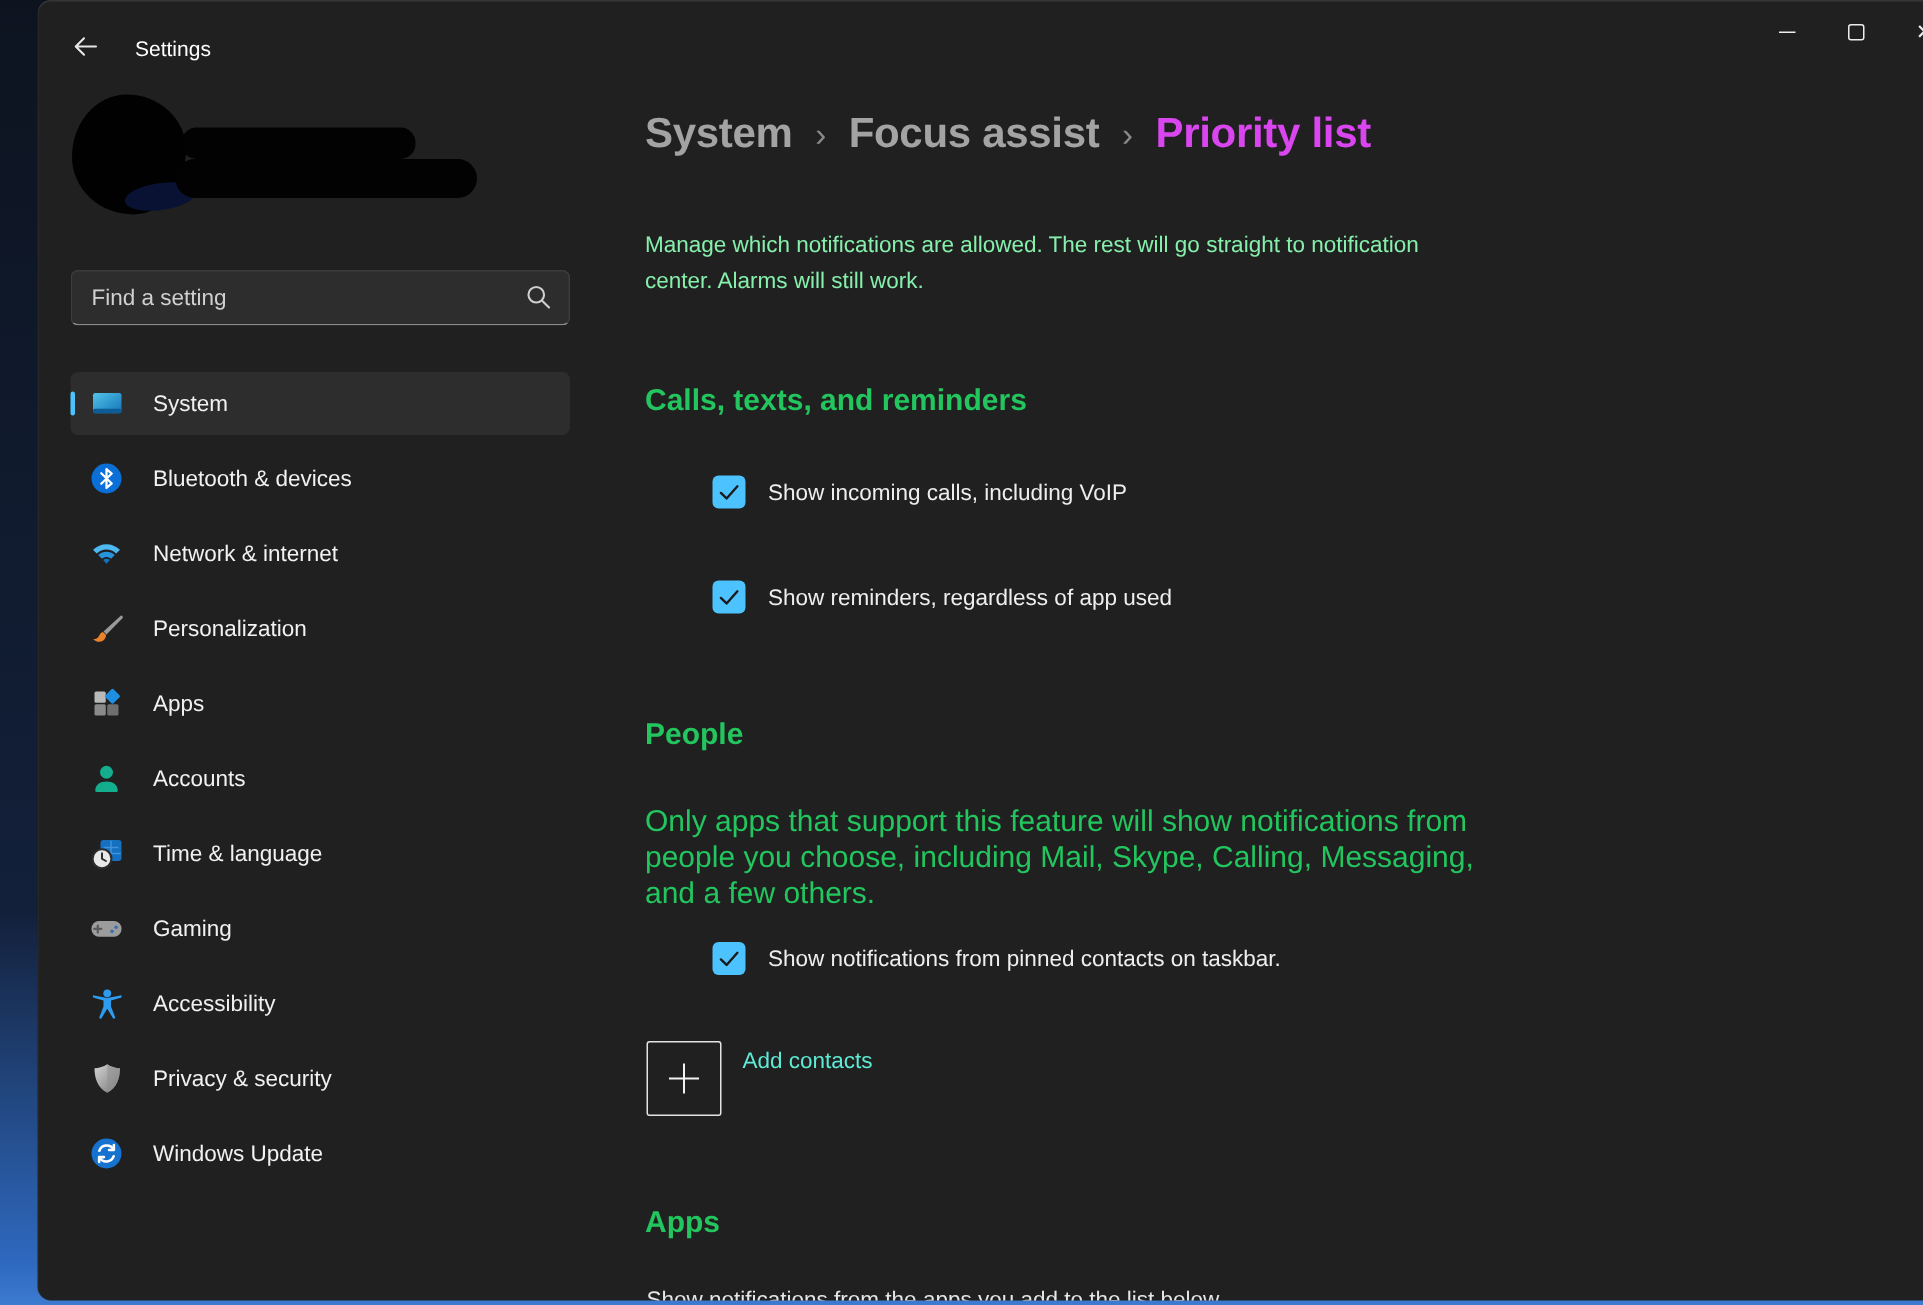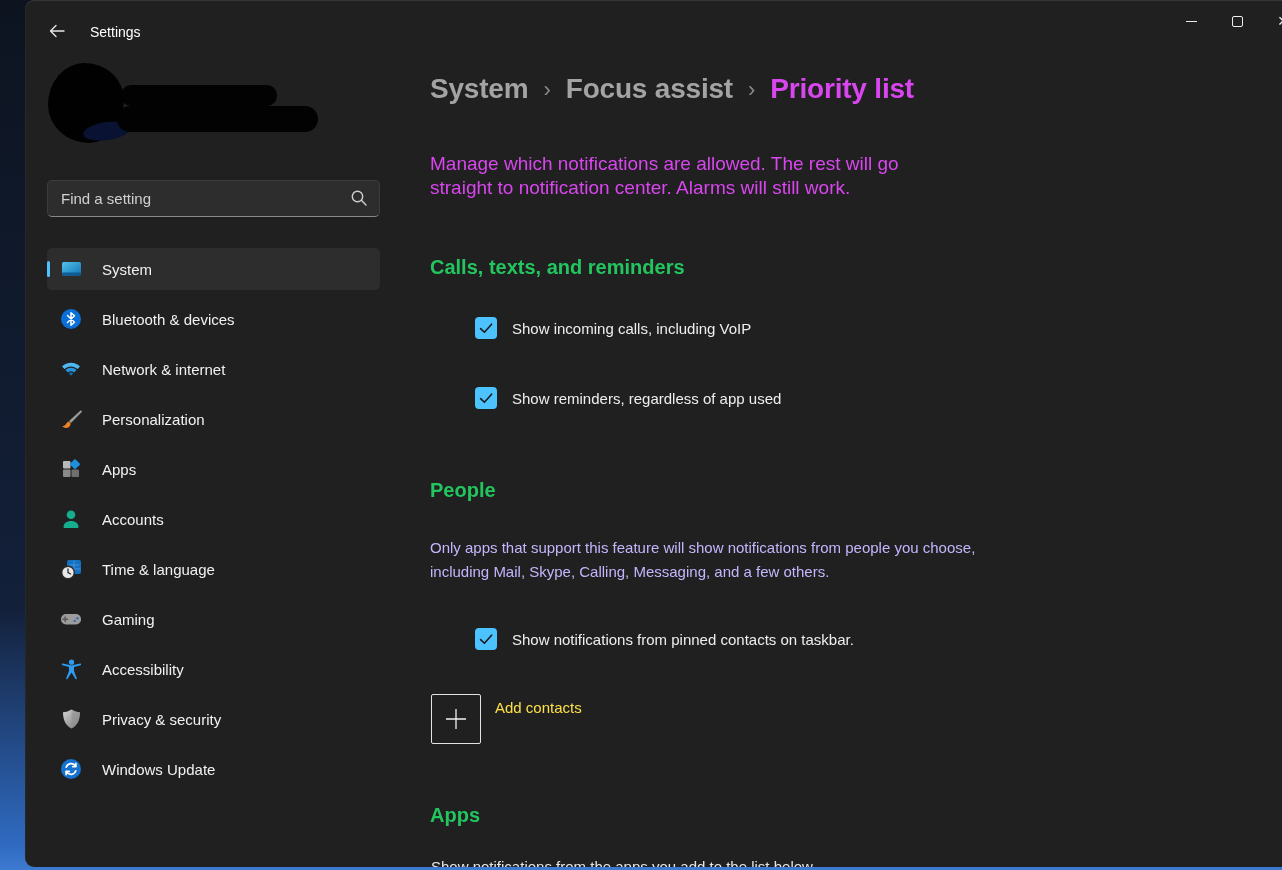--- a/index.html
+++ b/index.html
@@ -66,46 +66,46 @@
 
   
   .breadcrumb { position:absolute; left:405px; top:73px; display:flex; align-items:center; }
   .crumb { font-size:28px; font-weight:600; letter-spacing:-0.2px; }
   .crumb.dim { color:#a3a3a3; cursor:pointer; }
   .crumb.current { color:#d946ef; }
   .crumb-sep { font-size:22px; color:#8a8a8a; margin:0 15px; padding-top:2px; }
 
   .page-desc {
     position:absolute; left:405px; top:152px; width:535px;
-    font-size:19px; line-height:24px; color:#d946ef;
+    font-size:15px; line-height:24px; color:#86efac;
   }
   .section-title { position:absolute; left:405px; font-size:20px; font-weight:700; color:#22c55e; }
   .t-calls { top:256px; }
   .t-people { top:479px; }
   .t-apps { top:804px; }
 
   .people-desc {
     position:absolute; left:405px; top:536px; width:575px;
-    font-size:15px; line-height:24px; color:#c4b5fd;
+    font-size:20px; line-height:24px; color:#22c55e;
   }
 
   .check-row { position:absolute; left:406px; display:flex; align-items:center; cursor:pointer;padding-left:44px; }
   .r1 { top:317px; } .r2 { top:387px; } .r3 { top:628px; }
   .checkbox {
     width:22px; height:22px; border-radius:4px; background:#4cc2ff;
     display:flex; align-items:center; justify-content:center; flex:none;
   }
   .check-label { font-size:15px; color:#eeeeee; margin-left:15px; white-space:nowrap; }
 
   .add-btn {
     position:absolute; left:406px; top:694px; width:50px; height:50px;
     border:1px solid #e3e3e3; border-radius:2px; background:transparent;
     display:flex; align-items:center; justify-content:center; cursor:pointer;
   }
-  .add-label { position:absolute; left:470px; top:699px; font-size:15px; color:#fde047; }
+  .add-label { position:absolute; left:470px; top:699px; font-size:15px; color:#5eead4; }
 
   .apps-desc {
     position:absolute; left:406px; top:858px; width:600px;
     font-size:15px; color:#e6e6e6; white-space:nowrap;
   }
 
   .scrollbar-thumb {
     position:absolute; right:11px; top:153px; width:3px; height:340px;
     background:#9d9d9d; border-radius:2px; cursor:pointer;
   }

